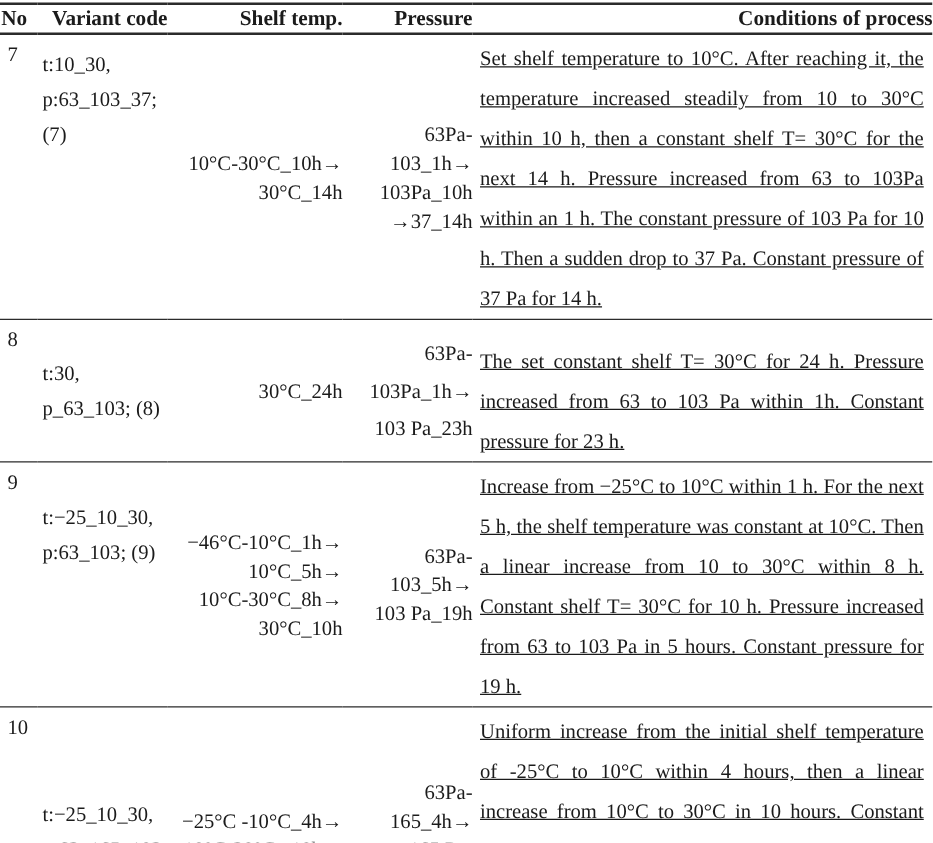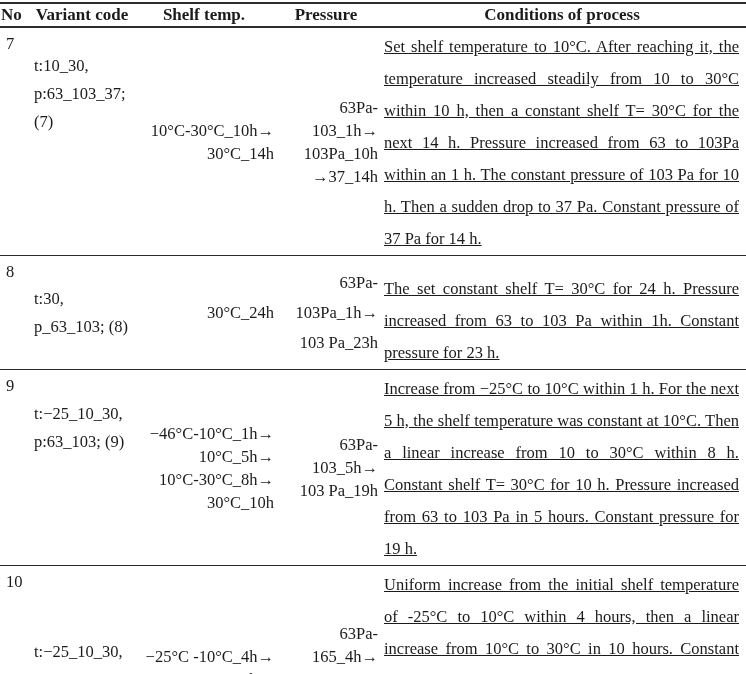--- a/index.html
+++ b/index.html
@@ -29,21 +29,21 @@
   col.c-variant    { width: 104px; }
   col.c-shelf      { width: 140px; }
   col.c-pressure   { width: 104px; }
   col.c-conditions { width: 368px; }
 
   thead tr { border-bottom: 2px solid #2b2b2b; height: 24px; }
   thead th {
     font-size: 17px;
     font-weight: bold;
     padding: 0;
-    text-align: center;
+    text-align: right;
     vertical-align: middle;
     white-space: nowrap;
   }
   thead th.h-no { text-align: left; padding-left: 1px; }
 
   tbody tr { border-bottom: 1px solid #2b2b2b; }
   tbody tr:last-child { border-bottom: none; }
   tr.r7  { height: 191px; }
   tr.r8  { height: 94px; }
   tr.r9  { height: 168px; }
@@ -56,21 +56,21 @@
     padding: 6px 0 0 6px;
     text-align: left;
   }
   .cell-variant {
     vertical-align: middle;
     text-align: left;
     padding-left: 4px;
     white-space: pre;
     line-height: 28px;
   }
-  .r7 .cell-variant { vertical-align: top; padding-top: 24px; }
+  .r7 .cell-variant { vertical-align: top; padding-top: 10px; }
   .r9 .cell-variant { vertical-align: top; padding-top: 30px; }
 
   .cell-shelf, .cell-pressure {
     vertical-align: middle;
     text-align: right;
     white-space: pre;
     line-height: 23px;
   }
   .r8 .cell-pressure { line-height: 30px; }
 

